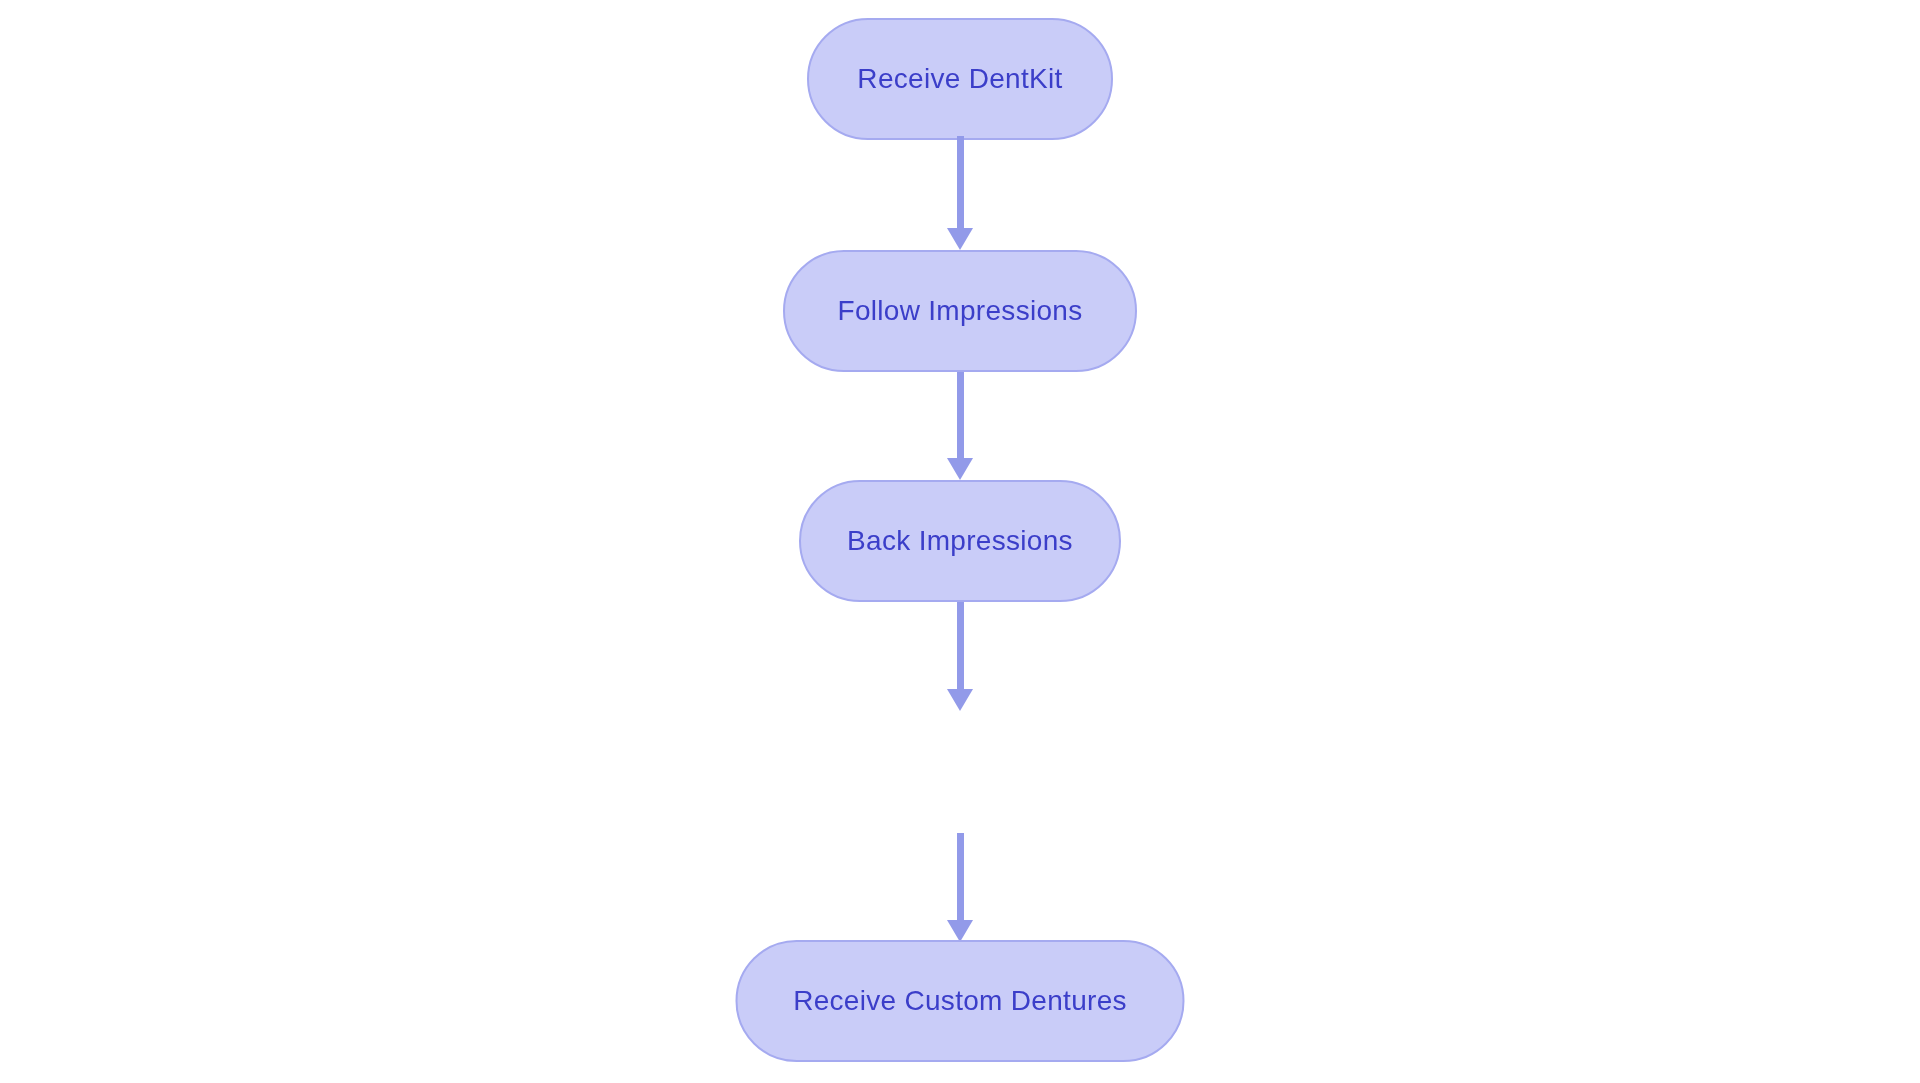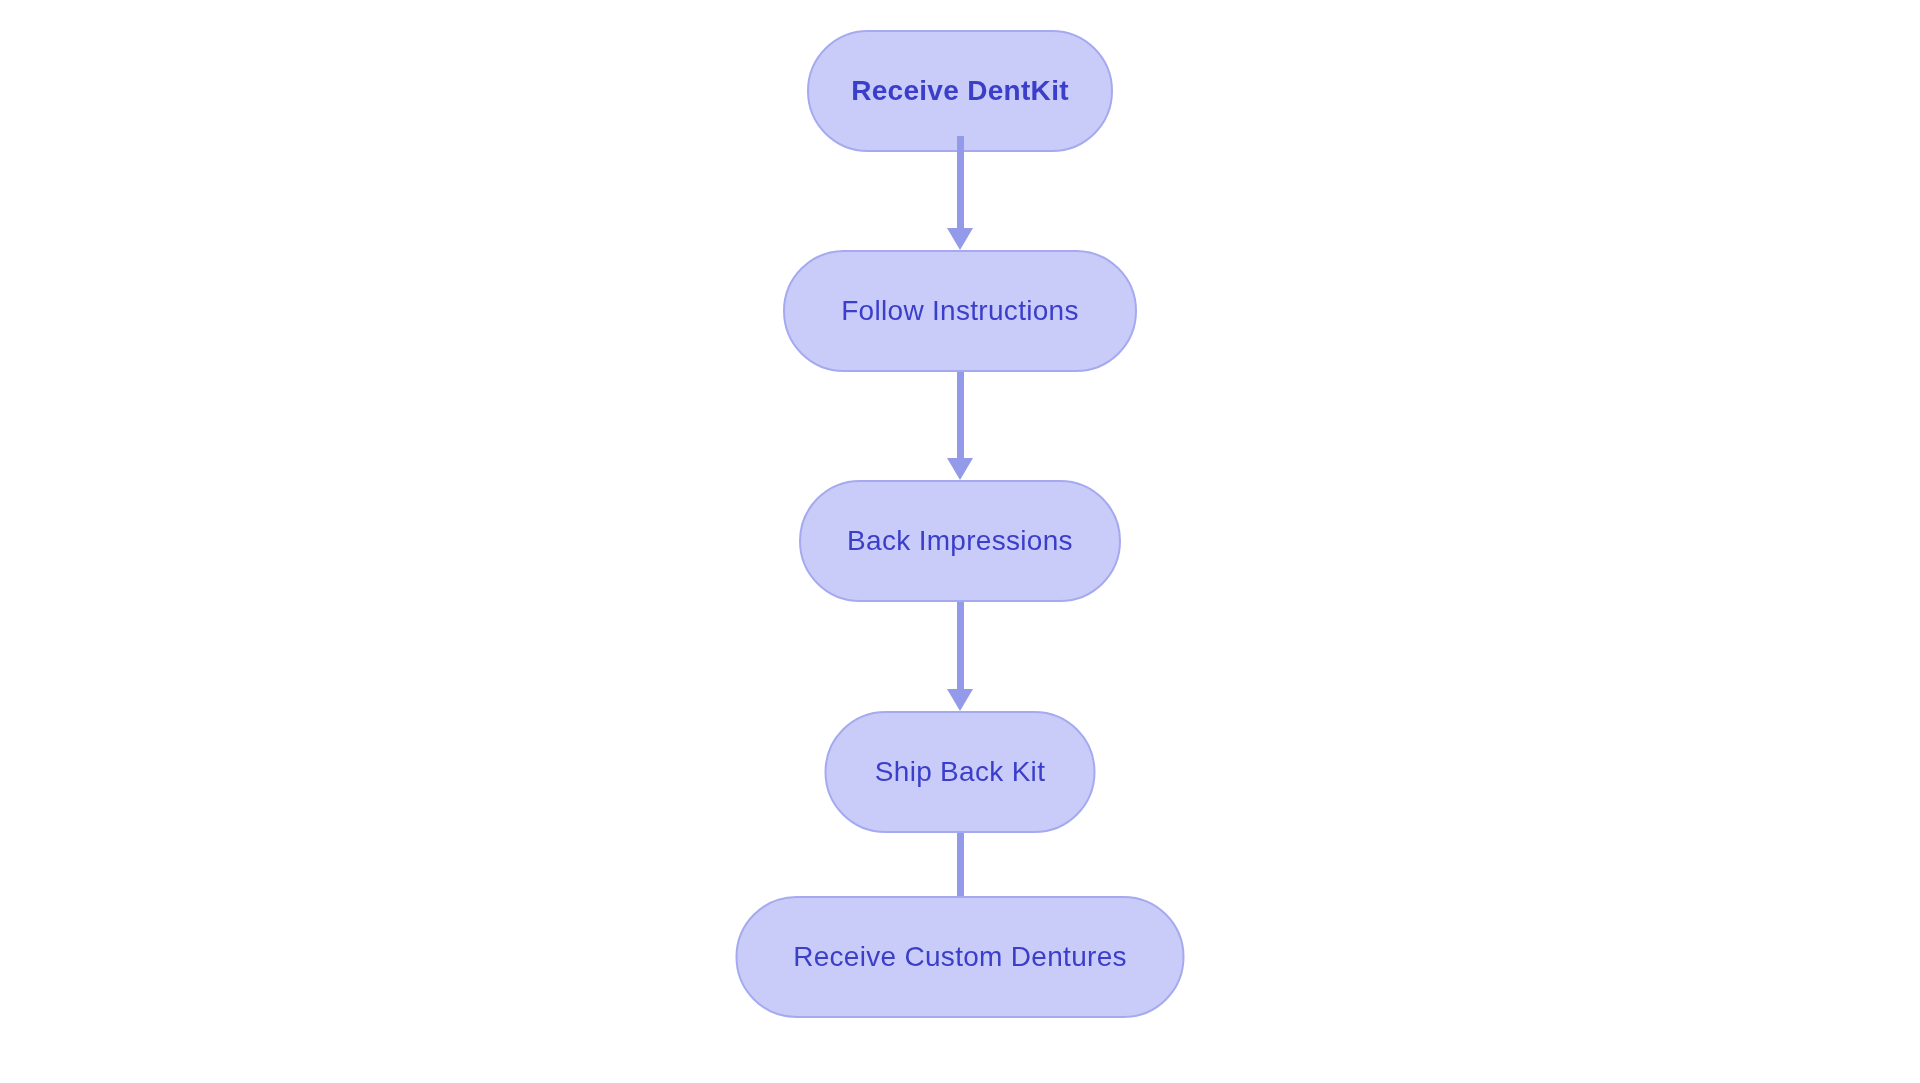--- a/index.html
+++ b/index.html
@@ -26,25 +26,25 @@
     color: var(--node-text, #3b3ec9);
     font-size: 28px;
     font-weight: 400;
     letter-spacing: 0.3px;
     display: flex;
     align-items: center;
     justify-content: center;
     box-sizing: border-box;
     white-space: nowrap;
   }
-  .n1 { top: 30px;  width: 306px; font-weight: bold; }
+  .n1 { top: 18px;  width: 306px; }
   .n2 { top: 250px; width: 354px; }
   .n3 { top: 480px; width: 322px; }
   .n4 { top: 711px; width: 271px; }
-  .n5 { top: 896px; width: 449px; }
+  .n5 { top: 940px; width: 449px; }
 
   .arrow {
     position: absolute;
     left: 50%;
     transform: translateX(-50%);
     width: 28px;
     display: flex;
     flex-direction: column;
     align-items: center;
   }
@@ -73,40 +73,37 @@
   <div class="node n1">
     <span>Receive DentKit</span>
   </div>
 
   <div class="arrow a1">
     <div class="shaft"></div>
     <div class="head"></div>
   </div>
 
   <div class="node n2">
-    <span>Follow Instructions</span>
+    <span>Follow Impressions</span>
   </div>
 
   <div class="arrow a2">
     <div class="shaft"></div>
     <div class="head"></div>
   </div>
 
   <div class="node n3">
     <span>Back Impressions</span>
   </div>
 
   <div class="arrow a3">
     <div class="shaft"></div>
     <div class="head"></div>
   </div>
 
-  <div class="node n4">
-    <span>Ship Back Kit</span>
-  </div>
 
   <div class="arrow a4">
     <div class="shaft"></div>
     <div class="head"></div>
   </div>
 
   <div class="node n5">
     <span>Receive Custom Dentures</span>
   </div>
 

